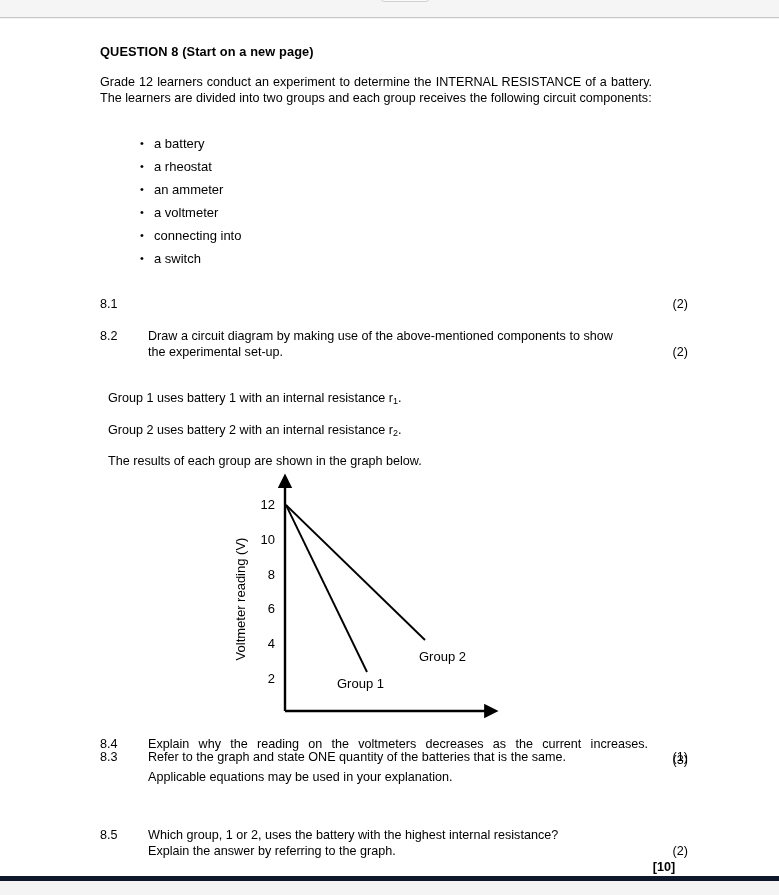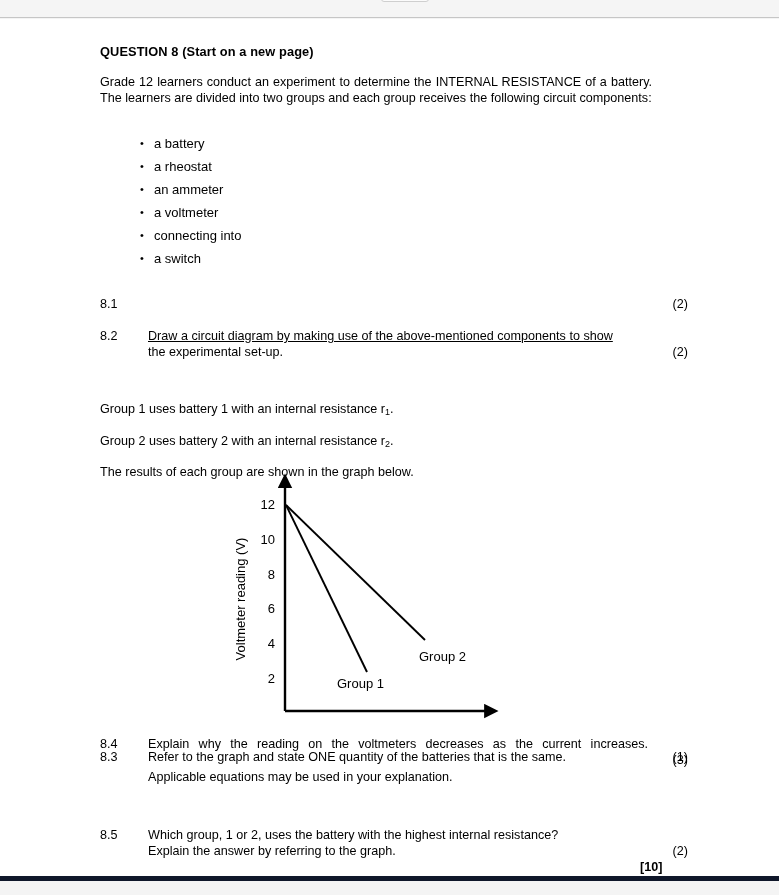--- a/index.html
+++ b/index.html
@@ -123,31 +123,30 @@
   .marks {
     position: absolute;
     left: 540px;
     width: 48px;
     text-align: right;
   }
   .total {
     position: absolute;
     left: 540px;
     width: 48px;
-    text-align: left;
+    text-align: center;
     font-weight: bold;
     font-size: 12.6px;
   }
 
   .para {
     position: absolute;
-    left: 0;
+    left: 8px;
     font-size: 12.6px;
     line-height: 16.4px;
-    margin-top: 11px;
   }
   .para sub {
     font-size: 9px;
     vertical-align: -0.22em;
   }
   em.ital { font-style: italic; }
 
   
   #graph {
     position: absolute;
@@ -199,21 +198,21 @@
     </ul>
 
     <div class="qrow" style="top:277px; height:20px;">
       <span class="qnum">8.1</span>
       <span class="marks">(2)</span>
     </div>
 
     <div class="qrow" style="top:309px; height:36px;">
       <span class="qnum">8.2</span>
       <span class="qtext">
-        <span style="display:block;text-decoration:underline;">Draw a circuit diagram by making use of the above-mentioned components to show</span>
+        <span style="display:block;">Draw a circuit diagram by making use of the above-mentioned components to show</span>
         <span style="display:block;">the experimental set-up.</span>
       </span>
       <span class="marks" style="top:16px;">(2)</span>
     </div>
 
     <div class="para" style="top:371px;"><span>Group 1 uses battery 1 with an internal resistance r</span><sub>1</sub><span>.</span></div>
 
     <div class="para" style="top:403px;"><span>Group 2 uses battery 2 with an internal resistance r</span><sub>2</sub><span>.</span></div>
 
     <div class="para" style="top:434px;">The results of each group are shown in the graph below.</div>

